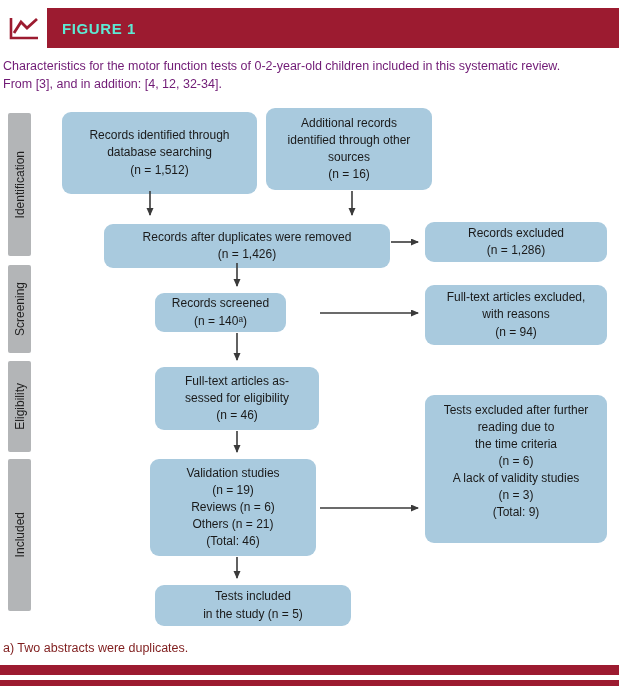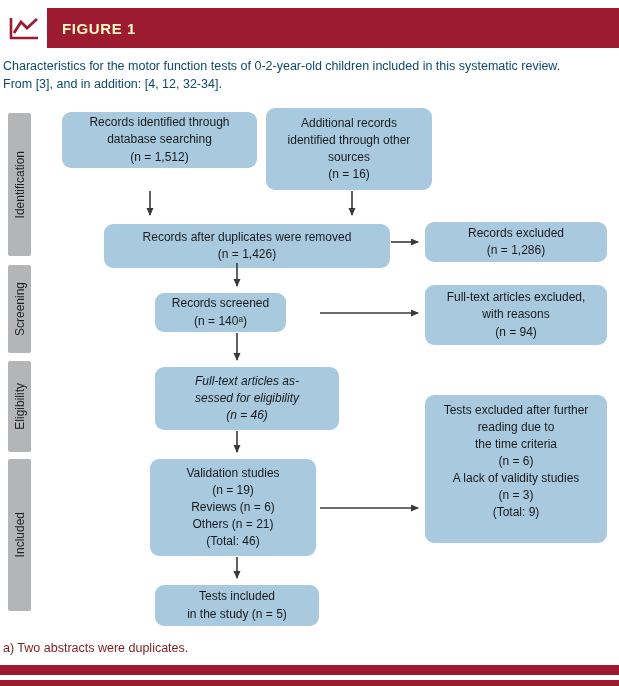--- a/index.html
+++ b/index.html
@@ -8,23 +8,23 @@
     --gray:#b3b5b7;
     --arrow:#3a3a3a;
     --ink:#1a1a1a;
   }
   *{margin:0;padding:0;box-sizing:border-box;}
   body{font-family:"Liberation Sans",sans-serif;background:#fff;}
   #canvas{position:relative;width:619px;height:686px;background:#fff;overflow:hidden;}
 
   .header-bar{position:absolute;left:0;top:8px;width:619px;height:40px;background:var(--red);}
   .icon-box{position:absolute;left:0;top:0;width:47px;height:40px;background:#fff;display:flex;align-items:center;justify-content:center;}
-  .figure-title{position:absolute;left:62px;top:0;height:40px;display:flex;align-items:center;color:#fef9c3;font-weight:bold;font-size:15px;letter-spacing:.6px;}
+  .figure-title{position:absolute;left:62px;top:0;height:40px;display:flex;align-items:center;color:#5eead4;font-weight:bold;font-size:15px;letter-spacing:.6px;}
 
-  .caption{position:absolute;left:3px;top:57px;width:613px;font-size:12.5px;line-height:1.45;color:#0c4a6e;white-space:pre-line;}
+  .caption{position:absolute;left:3px;top:57px;width:613px;font-size:12.5px;line-height:1.45;color:#701a75;white-space:pre-line;}
 
   .stage{position:absolute;left:8px;width:23px;background:var(--gray);border-radius:2px;display:flex;align-items:center;justify-content:center;}
   .stage span{display:block;writing-mode:vertical-rl;transform:rotate(180deg);font-size:12px;color:#1f1f1f;}
 
   .box{position:absolute;background:var(--blue);border-radius:9px;display:flex;align-items:center;justify-content:center;
        text-align:center;font-size:12px;line-height:1.42;color:var(--ink);white-space:pre-line;padding:4px 6px;}
   .box.top-align{align-items:flex-start;padding-top:7px;}
 
   #arrows{position:absolute;left:0;top:0;width:619px;height:686px;pointer-events:none;}
   #arrows line{stroke:var(--arrow);stroke-width:1.6;}
@@ -58,52 +58,52 @@
   <div class="stage" style="top:265px;height:88px;">
     <span>Screening</span>
   </div>
   <div class="stage" style="top:361px;height:91px;">
     <span>Eligibility</span>
   </div>
   <div class="stage" style="top:459px;height:152px;">
     <span>Included</span>
   </div>
 
-  <div class="box" style="left:62px;top:112px;width:195px;height:56px;">Records identified through
+  <div class="box" style="left:62px;top:112px;width:195px;height:82px;">Records identified through
 database searching
 (n = 1,512)</div>
   <div class="box" style="left:266px;top:108px;width:166px;height:82px;">Additional records
 identified through other
 sources
 (n = 16)</div>
   <div class="box" style="left:104px;top:224px;width:286px;height:44px;">Records after duplicates were removed
 (n = 1,426)</div>
   <div class="box" style="left:425px;top:222px;width:182px;height:40px;">Records excluded
 (n = 1,286)</div>
   <div class="box" style="left:155px;top:293px;width:131px;height:39px;">Records screened
 (n = 140ᵃ)</div>
   <div class="box" style="left:425px;top:285px;width:182px;height:60px;">Full-text articles excluded,
 with reasons
 (n = 94)</div>
-  <div class="box" style="left:155px;top:367px;width:184px;height:63px;font-style:italic;">Full-text articles as-
+  <div class="box" style="left:155px;top:367px;width:164px;height:63px;">Full-text articles as-
 sessed for eligibility
 (n = 46)</div>
   <div class="box top-align" style="left:425px;top:395px;width:182px;height:148px;">Tests excluded after further
 reading due to
 the time criteria
 (n = 6)
 A lack of validity studies
 (n = 3)
 (Total: 9)</div>
   <div class="box" style="left:150px;top:459px;width:166px;height:97px;">Validation studies
 (n = 19)
 Reviews (n = 6)
 Others (n = 21)
 (Total: 46)</div>
-  <div class="box" style="left:155px;top:585px;width:164px;height:41px;">Tests included
+  <div class="box" style="left:155px;top:585px;width:196px;height:41px;">Tests included
 in the study (n = 5)</div>
 
   <svg id="arrows">
     <defs>
       <marker id="ah" markerWidth="9" markerHeight="8" refX="7" refY="3.5" orient="auto" markerUnits="userSpaceOnUse">
         <path d="M0,0 L8,3.5 L0,7 Z" fill="#3a3a3a"></path>
       </marker>
     </defs>
     <line x1="150" y1="191" x2="150" y2="215" marker-end="url(#ah)"></line>
     <line x1="352" y1="191" x2="352" y2="215" marker-end="url(#ah)"></line>

